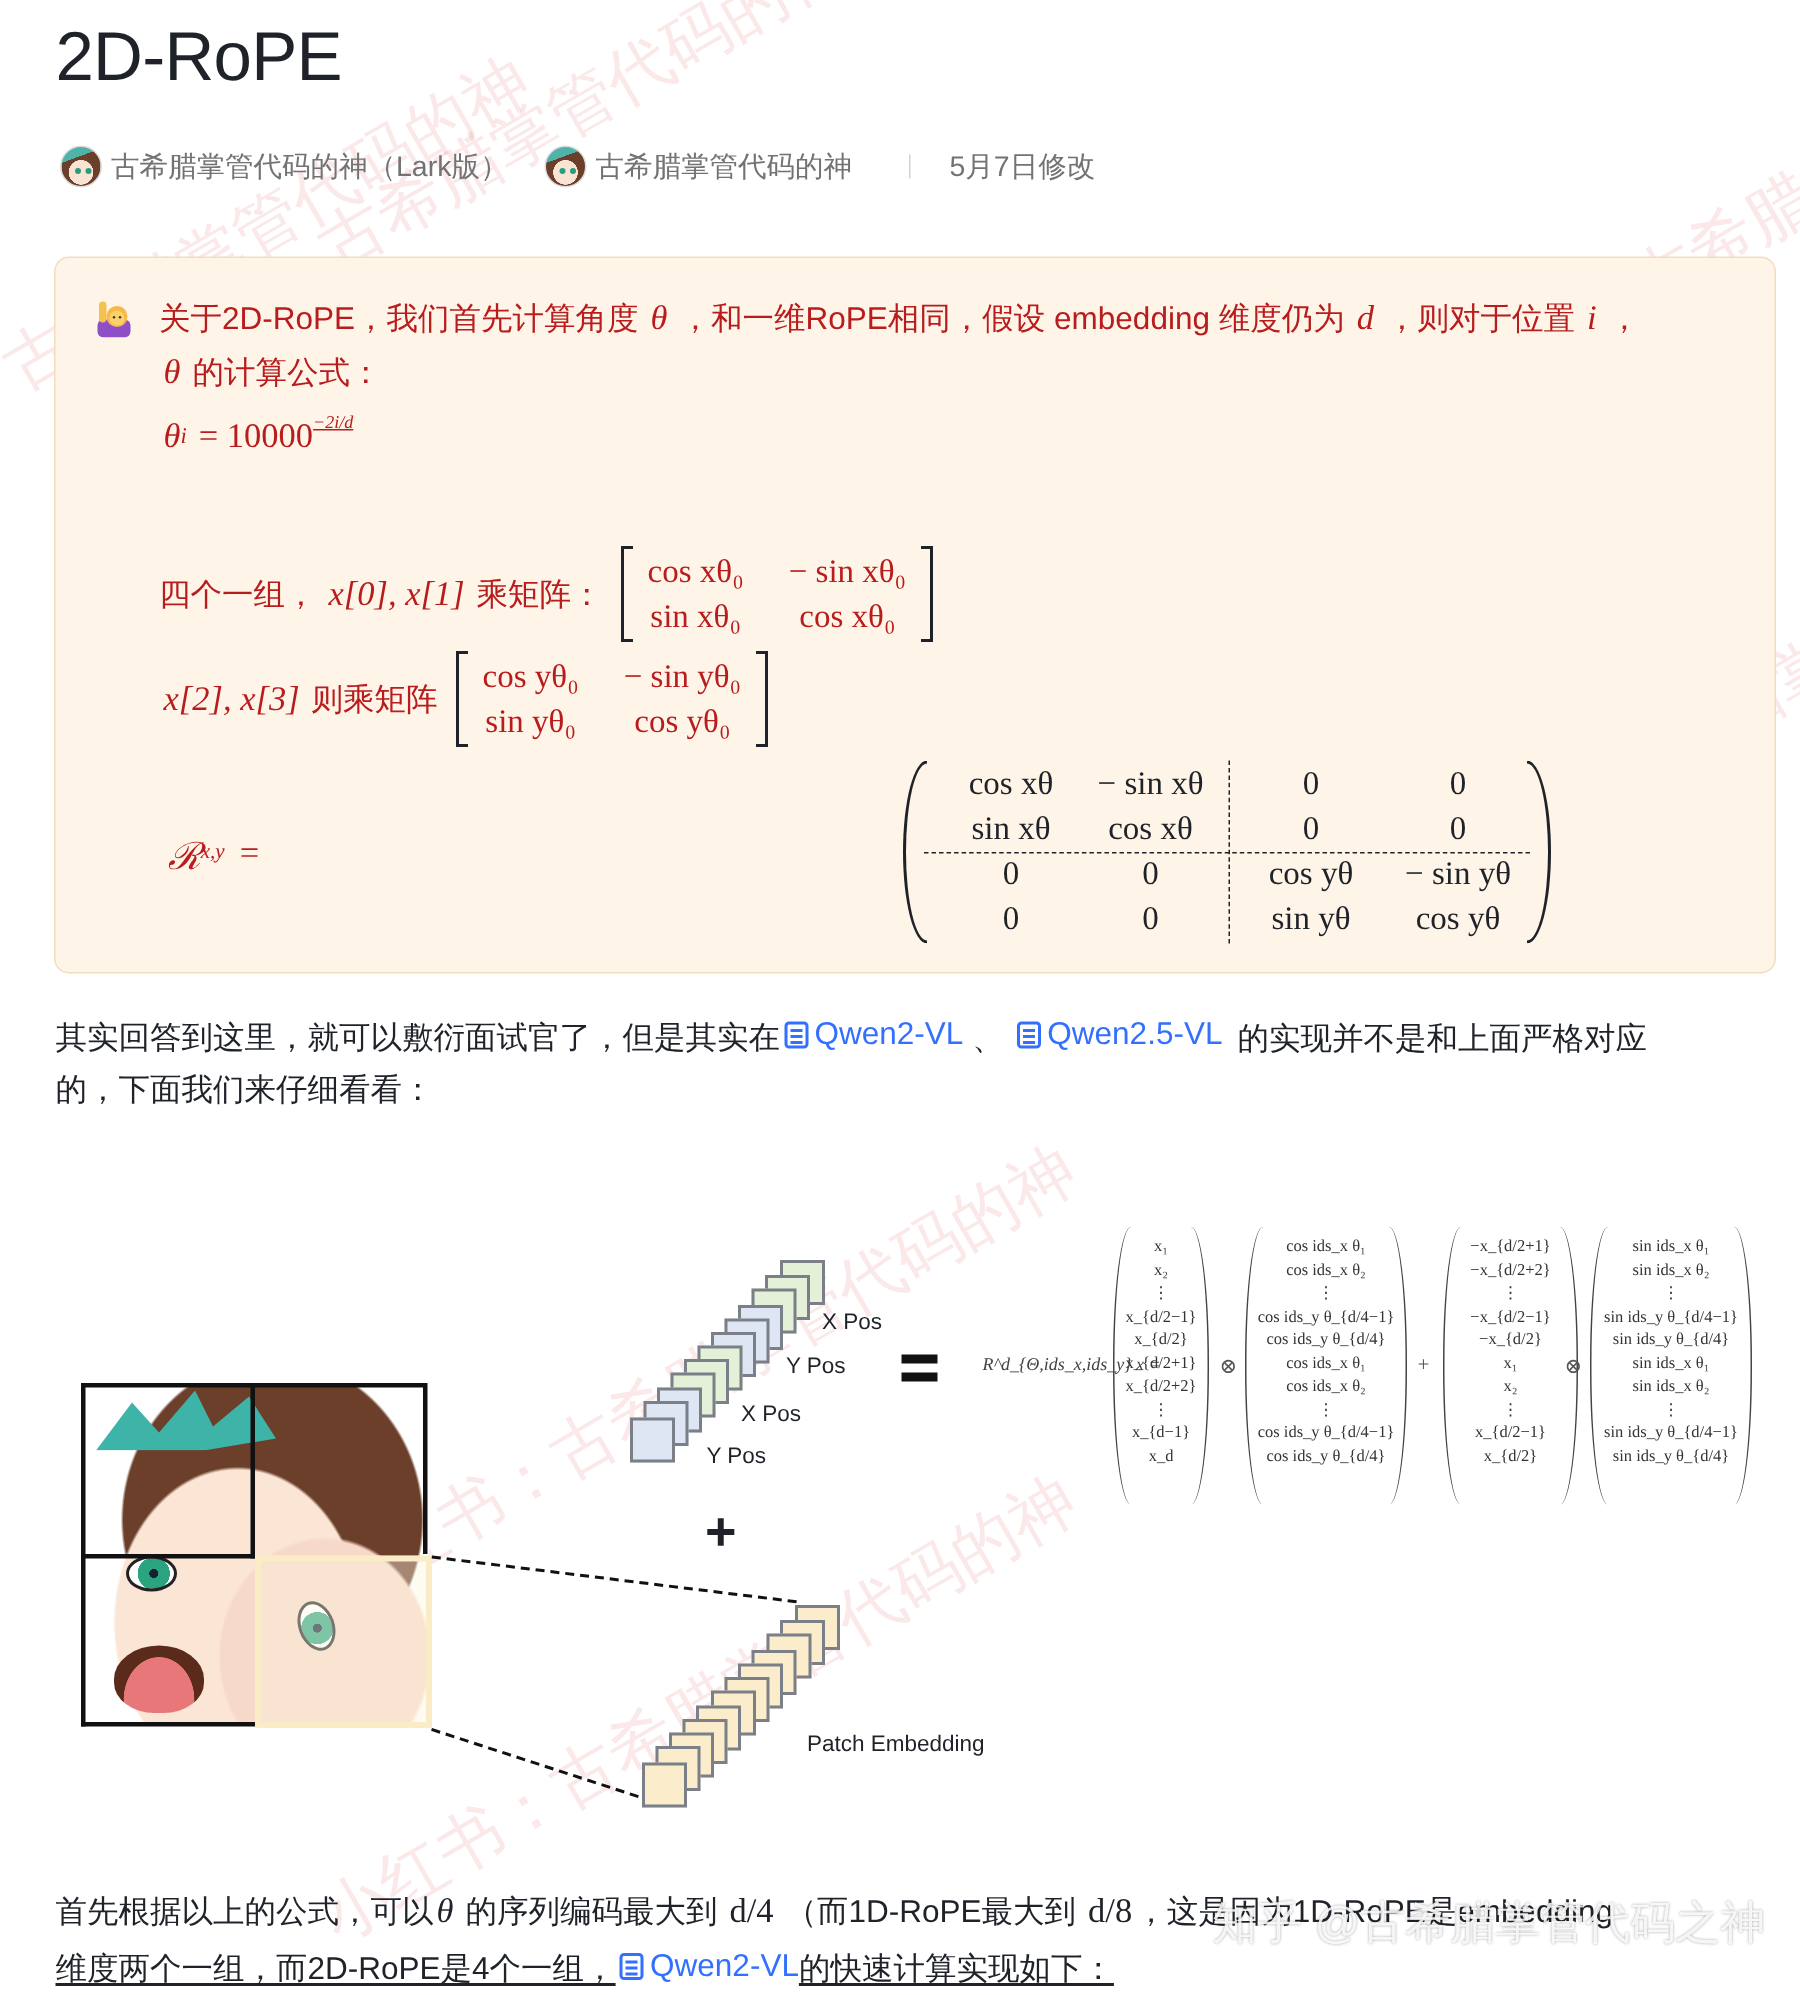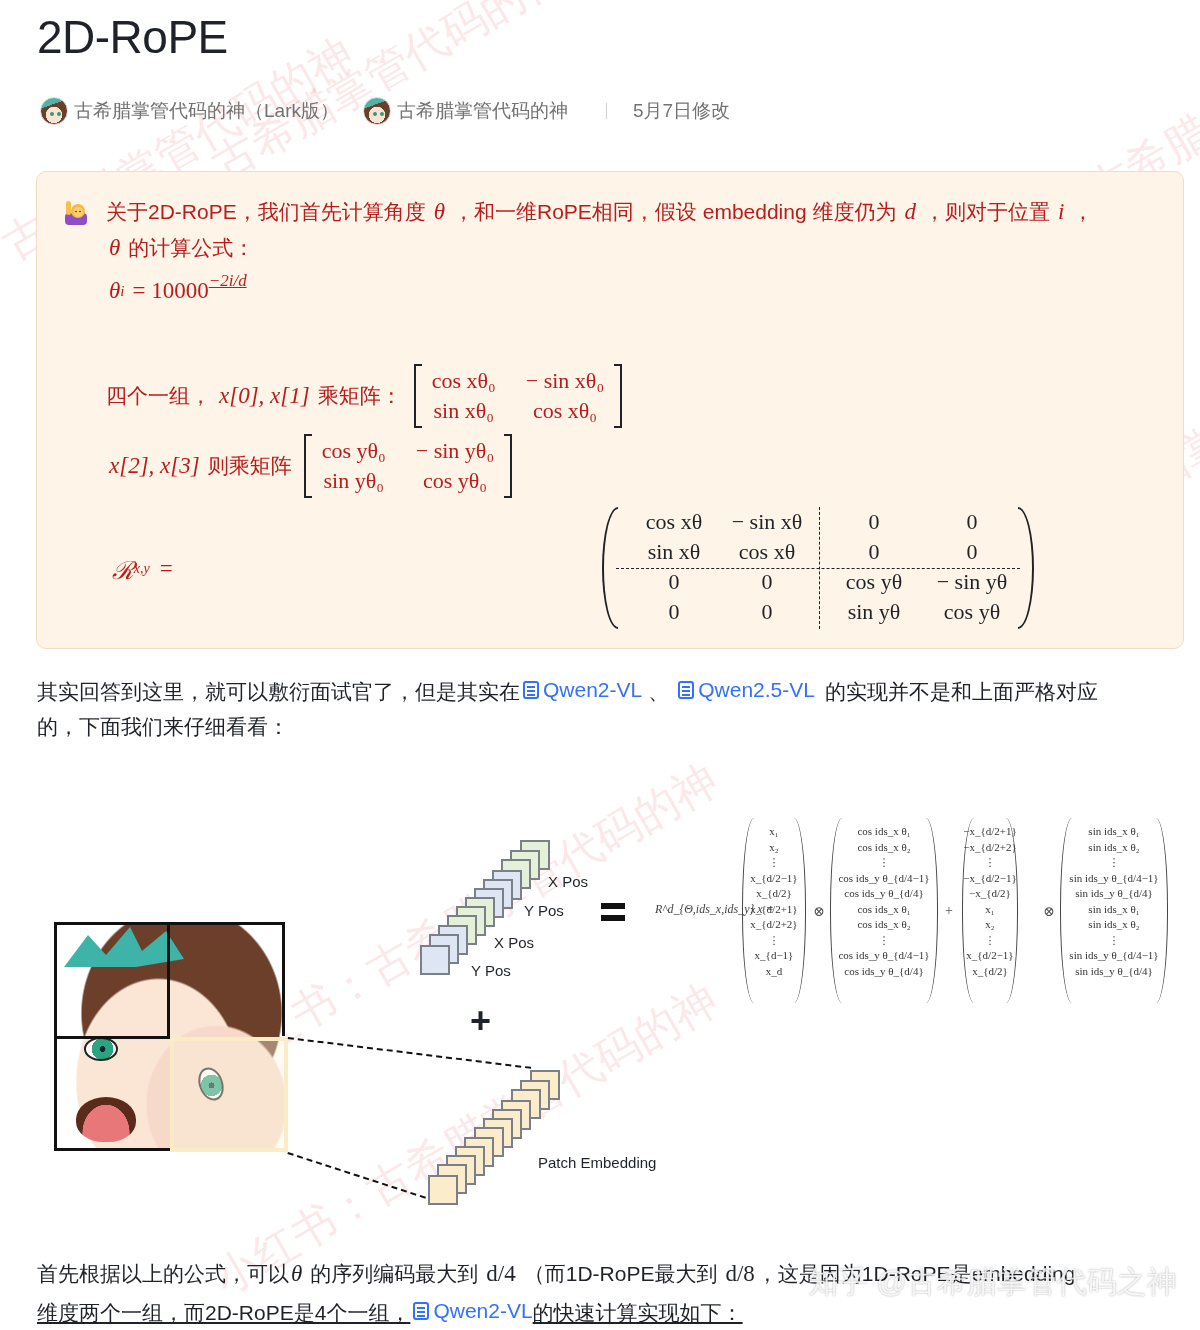--- a/index.html
+++ b/index.html
@@ -117,21 +117,21 @@
 
   <div class="cl" style="top:62px;left:72px;">
     <span class="math it" style="margin-right:8px;">θ</span>
     <span>的计算公式：</span>
   </div>
 
   <div class="cl" style="top:106px;left:72px;">
     <span class="math it">θ</span>
     <sub class="math it" style="font-size:15px;margin-right:8px;">i</sub>
     <span class="math">= 10000</span>
-    <sup class="math it" style="font-size:17px;position:relative;top:-10px;text-decoration:underline;">−2i/d</sup>
+    <sup class="math it" style="font-size:12px;position:relative;top:-10px;text-decoration:underline;">−2i/d</sup>
   </div>
 
 
   <div class="cl" style="top:192px;">
     <span>四个一组，</span>
     <span class="math it" style="margin:0 8px;">x[0], x[1]</span>
     <span>乘矩阵：</span>
     <span class="mat">
       <span class="brk l"></span>
       <span class="mgrid">
@@ -272,21 +272,21 @@
         <div>⋮</div>
         <div>cos ids_y θ_{d/4−1}</div>
         <div>cos ids_y θ_{d/4}</div>
         <div>cos ids_x θ₁</div>
         <div>cos ids_x θ₂</div>
         <div>⋮</div>
         <div>cos ids_y θ_{d/4−1}</div>
         <div>cos ids_y θ_{d/4}</div>
     </div>
     <span class="op" style="left:205px;">+</span>
-    <div class="col" style="left:222px;width:56px;">
+    <div class="col" style="left:222px;width:90px;">
       <div>−x_{d/2+1}</div>
         <div>−x_{d/2+2}</div>
         <div>⋮</div>
         <div>−x_{d/2−1}</div>
         <div>−x_{d/2}</div>
         <div>x₁</div>
         <div>x₂</div>
         <div>⋮</div>
         <div>x_{d/2−1}</div>
         <div>x_{d/2}</div>

